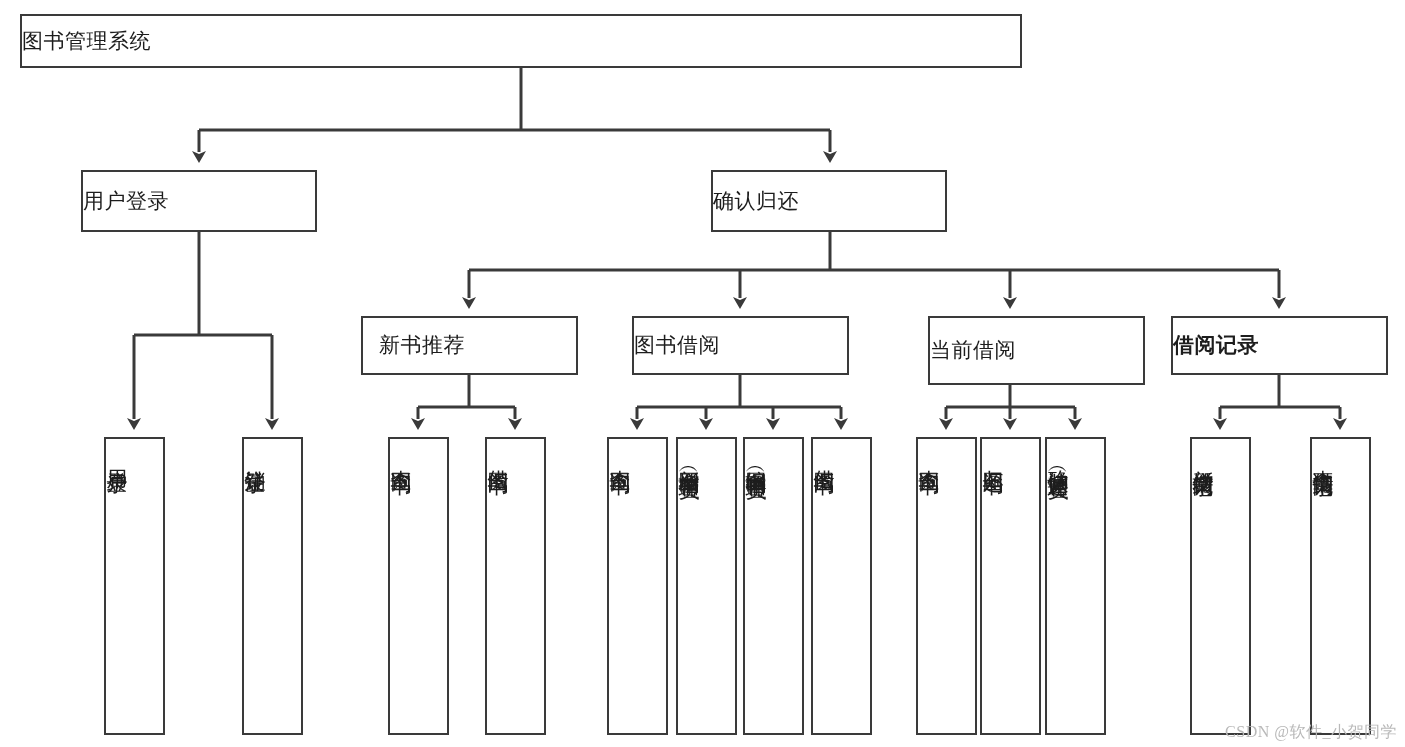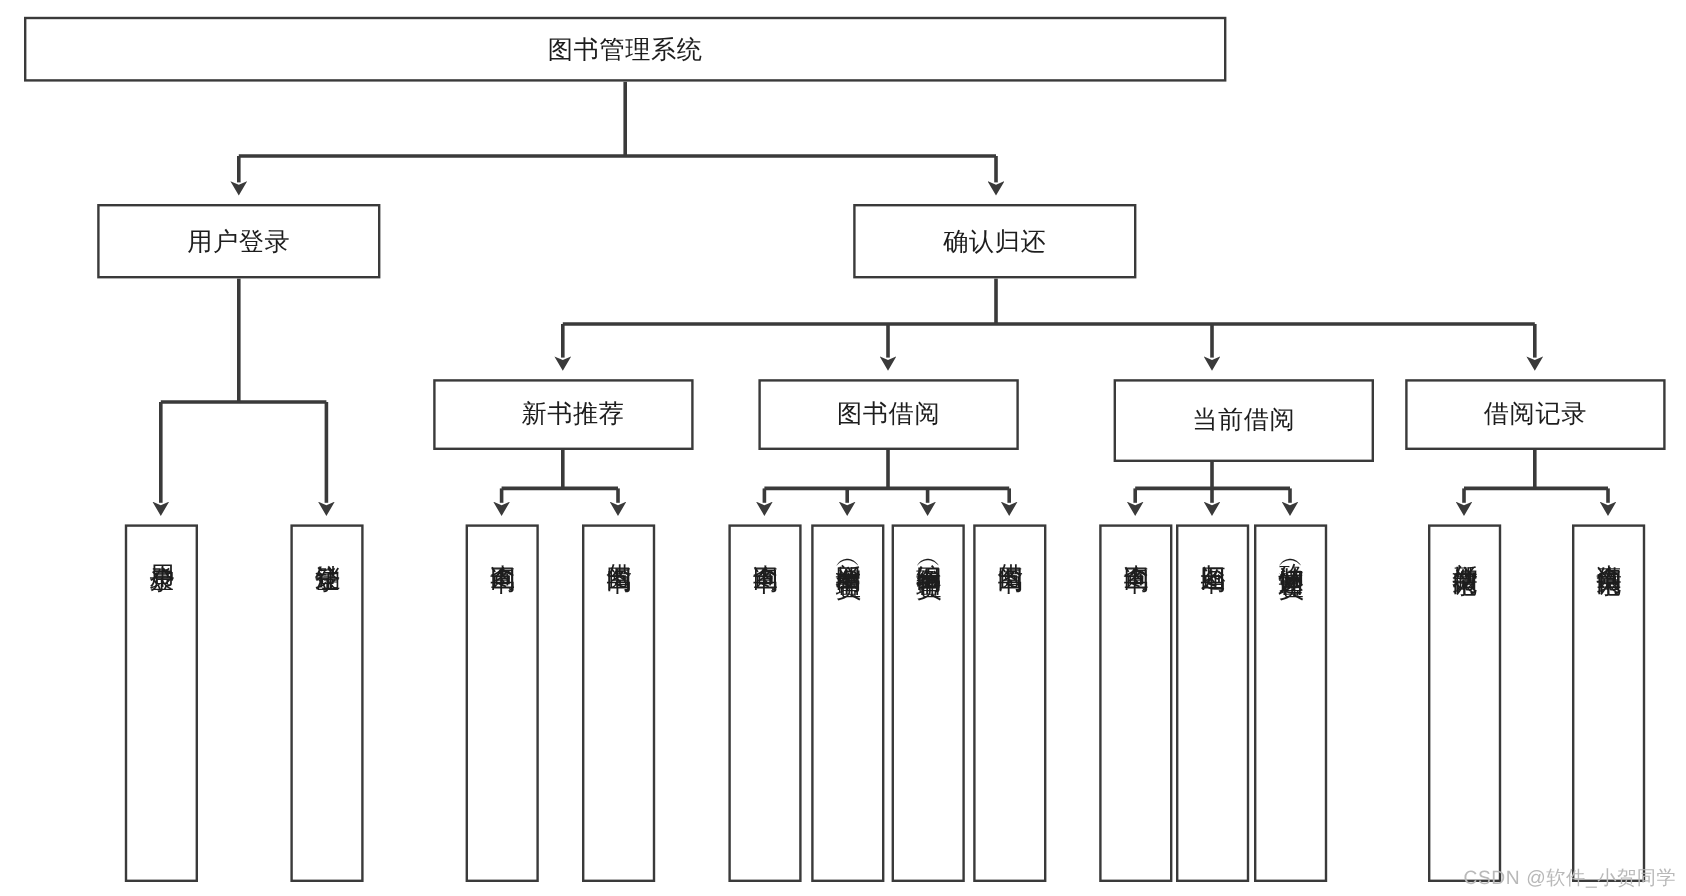--- a/index.html
+++ b/index.html
@@ -27,21 +27,20 @@
     height: 747px;
     pointer-events: none;
   }
   .node {
     position: absolute;
     box-sizing: border-box;
     background: #ffffff;
     border: 2px solid #3a3a3a;
     display: flex;
     align-items: center;
-    justify-content: center;
     overflow: hidden;
   }
   .node-label {
     font-size: 21px;
     line-height: 1.18;
     color: #1d1d1d;
     letter-spacing: 0.5px;
     white-space: nowrap;
     text-align: center;
   }
@@ -58,21 +57,21 @@
     line-height: 1;
   }
   #watermark {
     position: absolute;
     right: 8px;
     bottom: 4px;
     font-size: 16px;
     color: #b9b9b9;
     letter-spacing: 0.5px;
     white-space: nowrap;
-    font-family: Liberation Sans, sans-serif;
+    font-family: Liberation Serif, serif;
   }
 </style>
 </head>
 <body>
 
 <div id="diagram-root">
 
   <svg id="edge-layer" viewBox="0 0 1405 747" width="1405" height="747" xmlns="http://www.w3.org/2000/svg">
     <defs>
       <marker id="arrow" markerWidth="12" markerHeight="14" refX="1" refY="7" orient="auto" markerUnits="userSpaceOnUse">
@@ -136,21 +135,21 @@
 
   <div class="node" style="left:361px; top:316px; width:217px; height:59px;padding-left:16px;">
     <span class="node-label">新书推荐</span>
   </div>
   <div class="node" style="left:632px; top:316px; width:217px; height:59px;">
     <span class="node-label">图书借阅</span>
   </div>
   <div class="node" style="left:928px; top:316px; width:217px; height:69px;">
     <span class="node-label">当前借阅</span>
   </div>
-  <div class="node" style="left:1171px; top:316px; width:217px; height:59px;">
+  <div class="node" style="left:1171px; top:316px; width:217px; height:59px;font-weight:bold;">
     <span class="node-label">借阅记录</span>
   </div>
 
   <div class="node leaf" style="left:104px; top:437px; width:61px; height:298px;">
     <span class="node-label">用户登录</span>
   </div>
   <div class="node leaf" style="left:242px; top:437px; width:61px; height:298px;">
     <span class="node-label">注销登录</span>
   </div>
 

